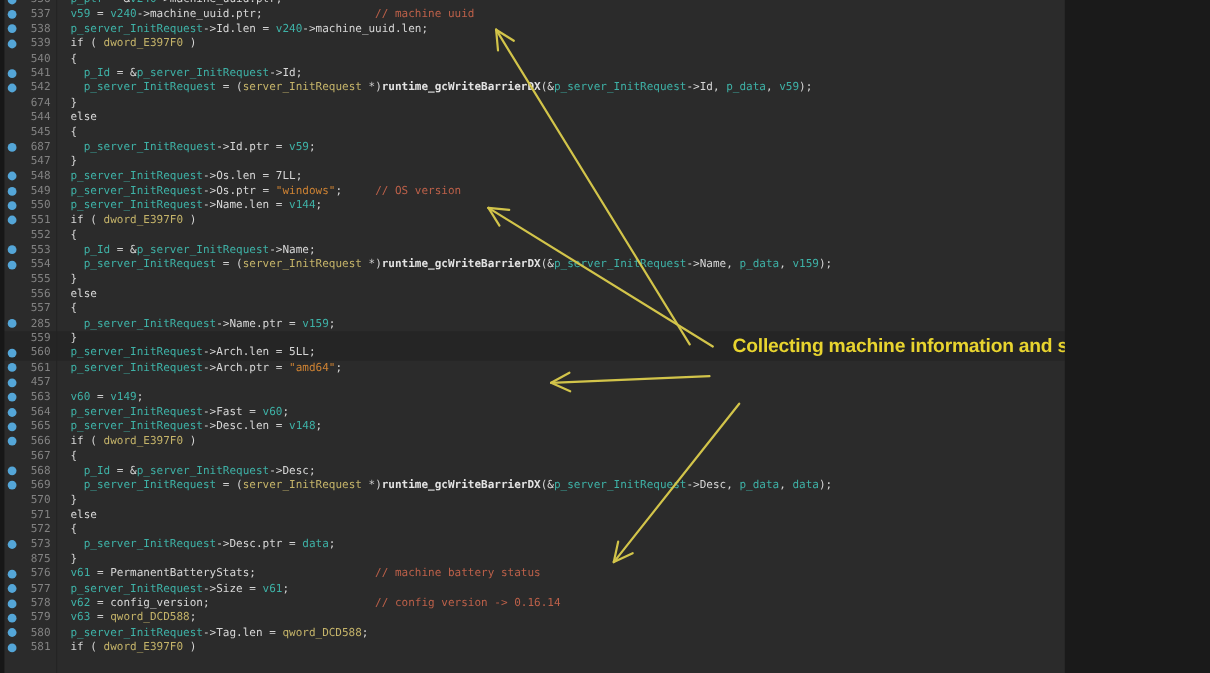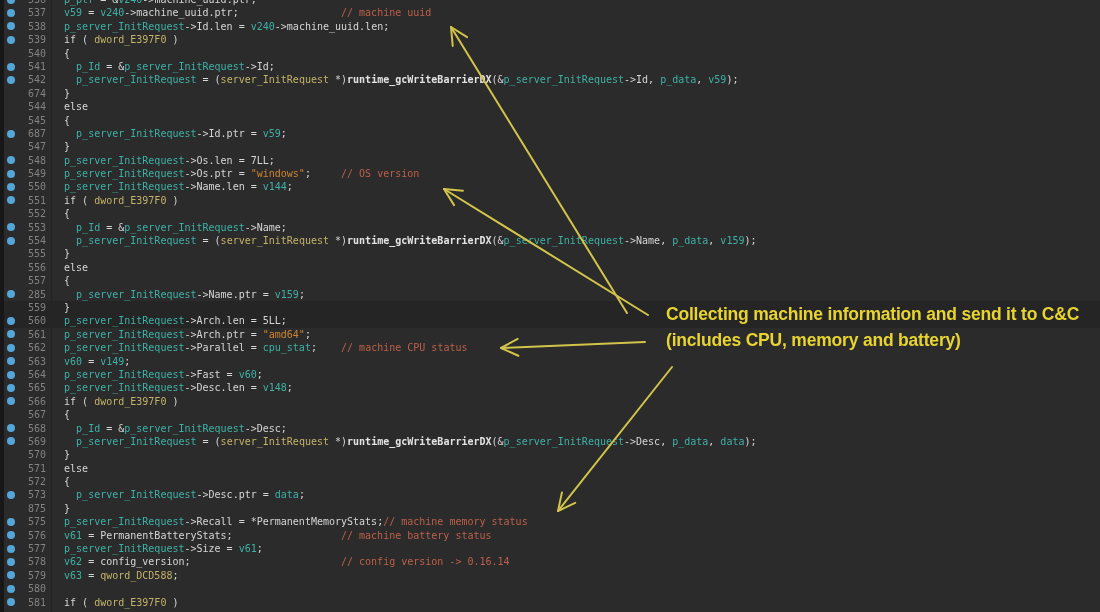--- a/index.html
+++ b/index.html
@@ -1,18 +1,18 @@
 <!DOCTYPE html>
 <html style="--bg: #2b2b2b; --strip: #171717; --sep: #242424; --band: rgba(0,0,0,0.13); --num: #828282; --dot: #54a6d8; --w: #d6d6d6; --v: #3eb1a6; --t: #c4b369; --s: #cd8233; --c: #bc6049; --f: #e3e3e3; --yellow: #e8d42f; --arrow: #d2c44a;"><head>
 <meta charset="utf-8">
 <style>
   html,body{margin:0;padding:0;background:#1a1a1a;}
   .screen{
     position:relative;
-    width:1100px;height:612px;
+    width:968px;height:612px;
     overflow:hidden;
     background:var(--bg);
     font-family:"DejaVu Sans Mono","Liberation Mono",monospace;
   }
   .edge-strip{
     position:absolute;left:0;top:0;bottom:0;width:4px;
     background:var(--strip);z-index:3;
   }
   .gutter-sep{
     position:absolute;left:51px;top:0;bottom:0;width:1px;
@@ -85,39 +85,38 @@
       <div class="row"><span class="num">552</span><span class="code"><span class="tok-w">  {</span></span></div>
       <div class="row"><span class="dot"></span><span class="num">553</span><span class="code"><span class="tok-w">    </span><span class="tok-v">p_Id</span><span class="tok-w"> = &amp;</span><span class="tok-v">p_server_InitRequest</span><span class="tok-w">-&gt;Name;</span></span></div>
       <div class="row"><span class="dot"></span><span class="num">554</span><span class="code"><span class="tok-w">    </span><span class="tok-v">p_server_InitRequest</span><span class="tok-w"> = (</span><span class="tok-t">server_InitRequest</span><span class="tok-w"> *)</span><span class="tok-f">runtime_gcWriteBarrierDX</span><span class="tok-w">(&amp;</span><span class="tok-v">p_server_InitRequest</span><span class="tok-w">-&gt;Name, </span><span class="tok-v">p_data</span><span class="tok-w">, </span><span class="tok-v">v159</span><span class="tok-w">);</span></span></div>
       <div class="row"><span class="num">555</span><span class="code"><span class="tok-w">  }</span></span></div>
       <div class="row"><span class="num">556</span><span class="code"><span class="tok-w">  else</span></span></div>
       <div class="row"><span class="num">557</span><span class="code"><span class="tok-w">  {</span></span></div>
       <div class="row"><span class="dot"></span><span class="num">285</span><span class="code"><span class="tok-w">    </span><span class="tok-v">p_server_InitRequest</span><span class="tok-w">-&gt;Name.ptr = </span><span class="tok-v">v159</span><span class="tok-w">;</span></span></div>
       <div class="row"><span class="num">559</span><span class="code"><span class="tok-w">  }</span></span></div>
       <div class="row"><span class="dot"></span><span class="num">560</span><span class="code"><span class="tok-w">  </span><span class="tok-v">p_server_InitRequest</span><span class="tok-w">-&gt;Arch.len = 5LL;</span></span></div>
       <div class="row"><span class="dot"></span><span class="num">561</span><span class="code"><span class="tok-w">  </span><span class="tok-v">p_server_InitRequest</span><span class="tok-w">-&gt;Arch.ptr = </span><span class="tok-s">"amd64"</span><span class="tok-w">;</span></span></div>
-      <div class="row"><span class="dot"></span><span class="num">562</span><span class="code"><span class="tok-w">  </span><span class="tok-v">p_server_InitRequest</span><span class="tok-w">-&gt;Parallel = </span><span class="tok-v">cpu_stat</span><span class="tok-w">;</span><span class="tok-w">    </span><span class="tok-c">// machine CPU status</span></span></div>
+      <div class="row"><span class="dot"></span><span class="num">457</span></div>
       <div class="row"><span class="dot"></span><span class="num">563</span><span class="code"><span class="tok-w">  </span><span class="tok-v">v60</span><span class="tok-w"> = </span><span class="tok-v">v149</span><span class="tok-w">;</span></span></div>
       <div class="row"><span class="dot"></span><span class="num">564</span><span class="code"><span class="tok-w">  </span><span class="tok-v">p_server_InitRequest</span><span class="tok-w">-&gt;Fast = </span><span class="tok-v">v60</span><span class="tok-w">;</span></span></div>
       <div class="row"><span class="dot"></span><span class="num">565</span><span class="code"><span class="tok-w">  </span><span class="tok-v">p_server_InitRequest</span><span class="tok-w">-&gt;Desc.len = </span><span class="tok-v">v148</span><span class="tok-w">;</span></span></div>
       <div class="row"><span class="dot"></span><span class="num">566</span><span class="code"><span class="tok-w">  if ( </span><span class="tok-t">dword_E397F0</span><span class="tok-w"> )</span></span></div>
       <div class="row"><span class="num">567</span><span class="code"><span class="tok-w">  {</span></span></div>
       <div class="row"><span class="dot"></span><span class="num">568</span><span class="code"><span class="tok-w">    </span><span class="tok-v">p_Id</span><span class="tok-w"> = &amp;</span><span class="tok-v">p_server_InitRequest</span><span class="tok-w">-&gt;Desc;</span></span></div>
       <div class="row"><span class="dot"></span><span class="num">569</span><span class="code"><span class="tok-w">    </span><span class="tok-v">p_server_InitRequest</span><span class="tok-w"> = (</span><span class="tok-t">server_InitRequest</span><span class="tok-w"> *)</span><span class="tok-f">runtime_gcWriteBarrierDX</span><span class="tok-w">(&amp;</span><span class="tok-v">p_server_InitRequest</span><span class="tok-w">-&gt;Desc, </span><span class="tok-v">p_data</span><span class="tok-w">, </span><span class="tok-v">data</span><span class="tok-w">);</span></span></div>
       <div class="row"><span class="num">570</span><span class="code"><span class="tok-w">  }</span></span></div>
       <div class="row"><span class="num">571</span><span class="code"><span class="tok-w">  else</span></span></div>
       <div class="row"><span class="num">572</span><span class="code"><span class="tok-w">  {</span></span></div>
       <div class="row"><span class="dot"></span><span class="num">573</span><span class="code"><span class="tok-w">    </span><span class="tok-v">p_server_InitRequest</span><span class="tok-w">-&gt;Desc.ptr = </span><span class="tok-v">data</span><span class="tok-w">;</span></span></div>
       <div class="row"><span class="num">875</span><span class="code"><span class="tok-w">  }</span></span></div>
-      <div class="row"><span class="dot"></span><span class="num">575</span><span class="code"><span class="tok-w">  </span><span class="tok-v">p_server_InitRequest</span><span class="tok-w">-&gt;Recall = *PermanentMemoryStats;</span><span class="tok-c">// machine memory status</span></span></div>
       <div class="row"><span class="dot"></span><span class="num">576</span><span class="code"><span class="tok-w">  </span><span class="tok-v">v61</span><span class="tok-w"> = PermanentBatteryStats;</span><span class="tok-w">                  </span><span class="tok-c">// machine battery status</span></span></div>
       <div class="row"><span class="dot"></span><span class="num">577</span><span class="code"><span class="tok-w">  </span><span class="tok-v">p_server_InitRequest</span><span class="tok-w">-&gt;Size = </span><span class="tok-v">v61</span><span class="tok-w">;</span></span></div>
       <div class="row"><span class="dot"></span><span class="num">578</span><span class="code"><span class="tok-w">  </span><span class="tok-v">v62</span><span class="tok-w"> = config_version;</span><span class="tok-w">                         </span><span class="tok-c">// config version -&gt; 0.16.14</span></span></div>
       <div class="row"><span class="dot"></span><span class="num">579</span><span class="code"><span class="tok-w">  </span><span class="tok-v">v63</span><span class="tok-w"> = </span><span class="tok-t">qword_DCD588</span><span class="tok-w">;</span></span></div>
-      <div class="row"><span class="dot"></span><span class="num">580</span></div>
+      <div class="row"><span class="dot"></span><span class="num">580</span><span class="code"><span class="tok-w">  </span><span class="tok-v">p_server_InitRequest</span><span class="tok-w">-&gt;Tag.len = </span><span class="tok-t">qword_DCD588</span><span class="tok-w">;</span></span></div>
       <div class="row"><span class="dot"></span><span class="num">581</span><span class="code"><span class="tok-w">  if ( </span><span class="tok-t">dword_E397F0</span><span class="tok-w"> )</span></span></div>
     </div>
 
   <svg id="overlay" viewBox="0 0 1100 612">
       <g stroke="#d2c44a" stroke-width="2" stroke-linecap="round" fill="none">
         <line x1="627" y1="313" x2="451" y2="27"></line>
         <line x1="451" y1="27" x2="452.73900748488524" y2="45.920249812502824"></line>
         <line x1="451" y1="27" x2="467.1065071892173" y2="37.07871153291384"></line>
       </g>
       <g stroke="#d2c44a" stroke-width="2" stroke-linecap="round" fill="none">
@@ -132,15 +131,14 @@
       </g>
       <g stroke="#d2c44a" stroke-width="2" stroke-linecap="round" fill="none">
         <line x1="672" y1="367" x2="558" y2="511"></line>
         <line x1="558" y1="511" x2="575.1809035782203" y2="502.8872598811563"></line>
         <line x1="558" y1="511" x2="561.9540285155476" y2="492.41598378987374"></line>
       </g>
     </svg>
 
   <div class="annotation">
     <div>Collecting machine information and send it to C&amp;C</div>
-    <div>(includes CPU, memory and battery)</div>
   </div>
 </div>
 
 </body></html>

